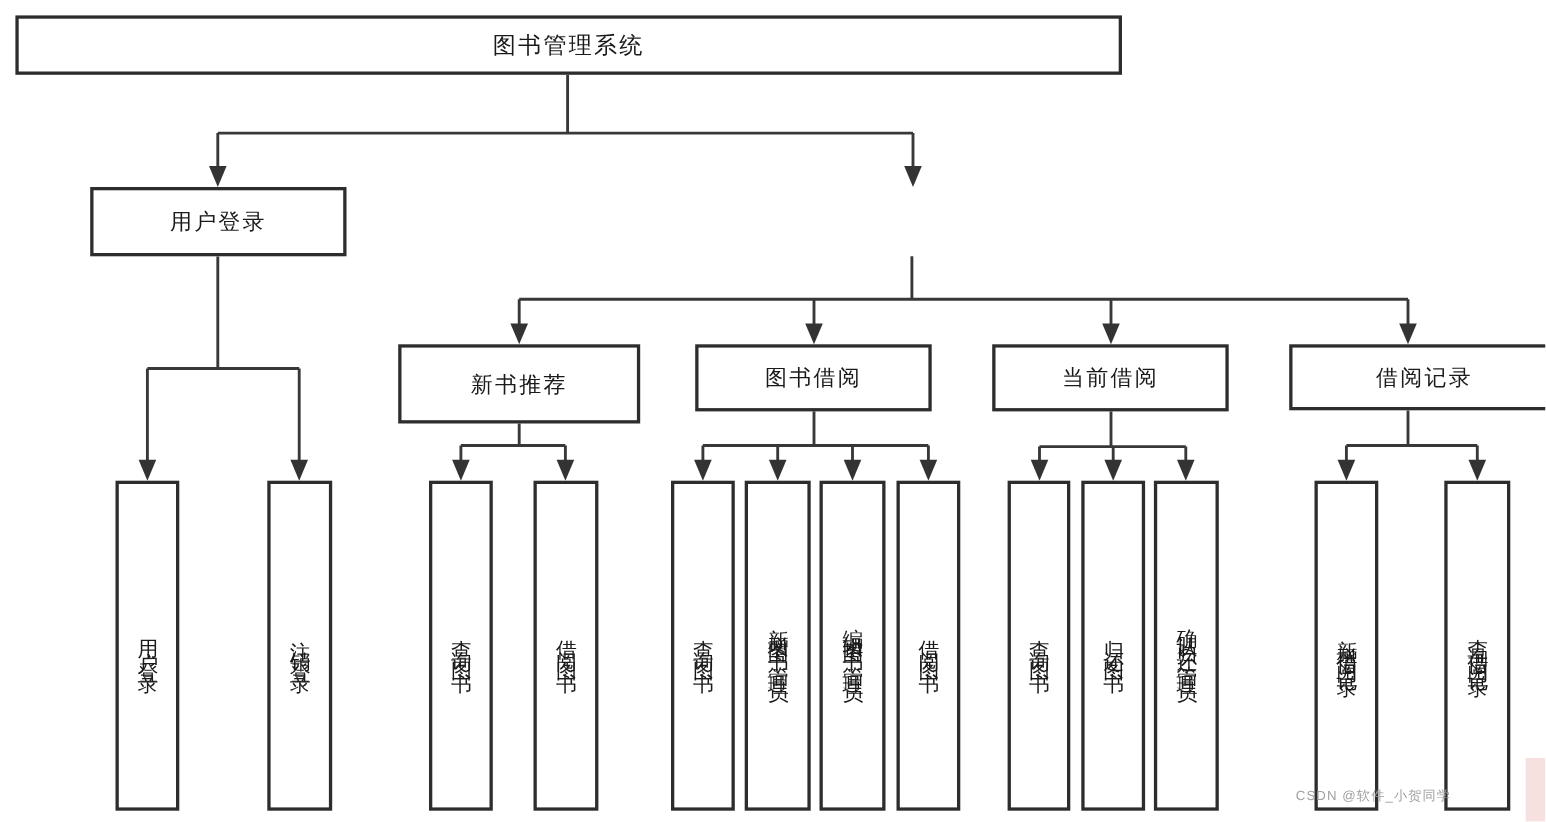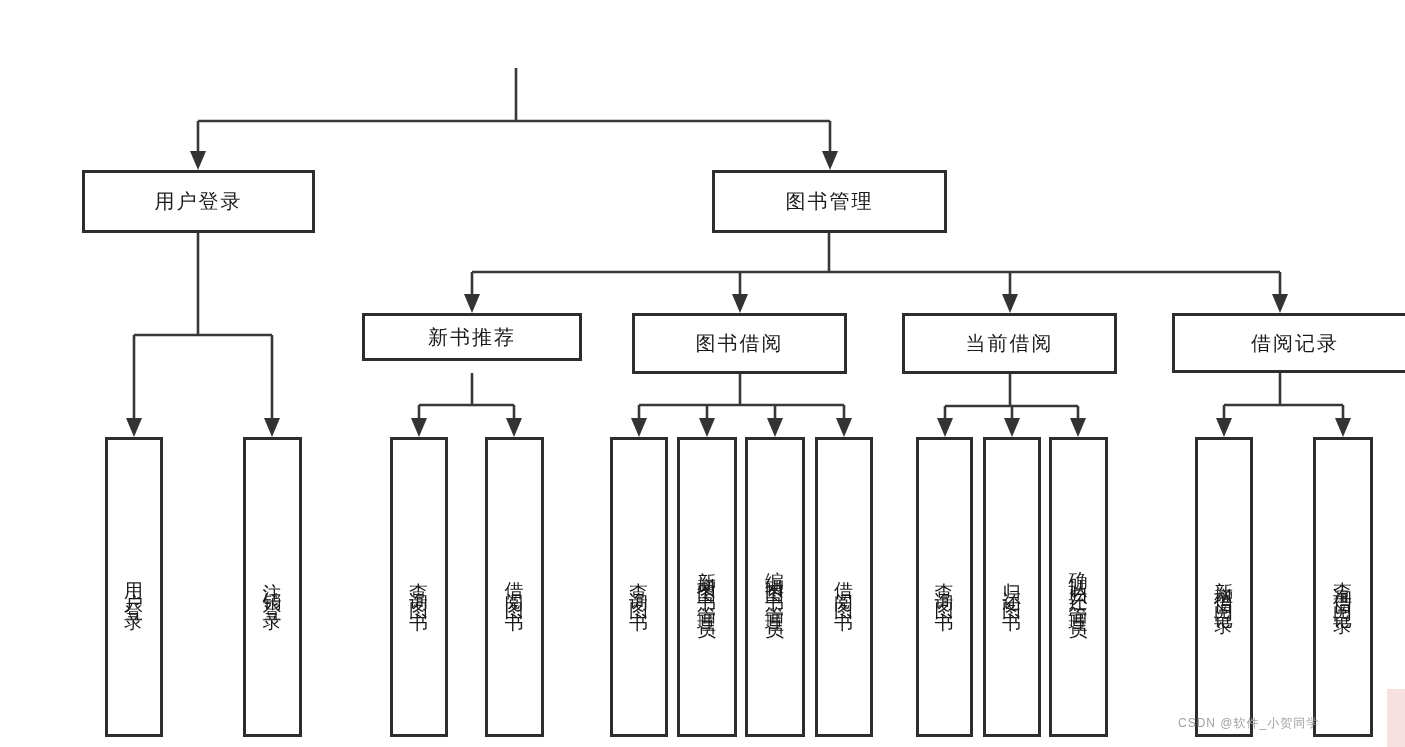--- a/index.html
+++ b/index.html
@@ -12,21 +12,21 @@
   #wires polygon{fill:#333333;stroke:none;}
 
   .box{
     position:absolute;box-sizing:border-box;border:3px solid #2d2d2d;background:#ffffff;
     display:flex;align-items:center;justify-content:center;
     font-size:20px;letter-spacing:2px;color:#1a1a1a;white-space:nowrap;
   }
   #n-root{left:14px;top:14px;width:1006px;height:54px;font-size:21px;}
   #n-login{left:82px;top:170px;width:233px;height:63px;}
   #n-mgmt{left:712px;top:170px;width:235px;height:63px;}
-  #n-l3-0{left:362px;top:313px;width:220px;height:48px;}
+  #n-l3-0{left:362px;top:313px;width:220px;height:72px;}
   #n-l3-1{left:632px;top:313px;width:215px;height:61px;}
   #n-l3-2{left:902px;top:313px;width:215px;height:61px;}
   #n-l3-3{left:1172px;top:313px;width:246px;height:60px;}
 
   .leaf{
     position:absolute;top:437px;height:300px;box-sizing:border-box;border:3px solid #2d2d2d;
     background:#ffffff;display:flex;align-items:center;justify-content:center;
     writing-mode:vertical-rl;text-orientation:mixed;
     font-size:19px;letter-spacing:10px;line-height:1;color:#1a1a1a;
   }
@@ -102,23 +102,23 @@
       <polygon points="1070,418 1086,418 1078,437"></polygon>
     </g>
 
     <g>
       <path d="M1280 373 V405 M1224 405 H1343 M1224 405 V419 M1343 405 V419"></path>
       <polygon points="1216,418 1232,418 1224,437"></polygon>
       <polygon points="1335,418 1351,418 1343,437"></polygon>
     </g>
   </svg>
 
+  <div class="box" id="n-root">图书管理系统</div>
 
   <div class="box" id="n-login">用户登录</div>
-  <div class="box" id="n-mgmt">图书管理</div>
 
   <div class="box" id="n-l3-0">新书推荐</div>
   <div class="box" id="n-l3-1">图书借阅</div>
   <div class="box" id="n-l3-2">当前借阅</div>
   <div class="box" id="n-l3-3">借阅记录</div>
 
   <div class="leaf" id="lf-0-0">用户登录</div>
   <div class="leaf" id="lf-0-1">注销登录</div>
 
   <div class="leaf" id="lf-1-0">查询图书</div>

